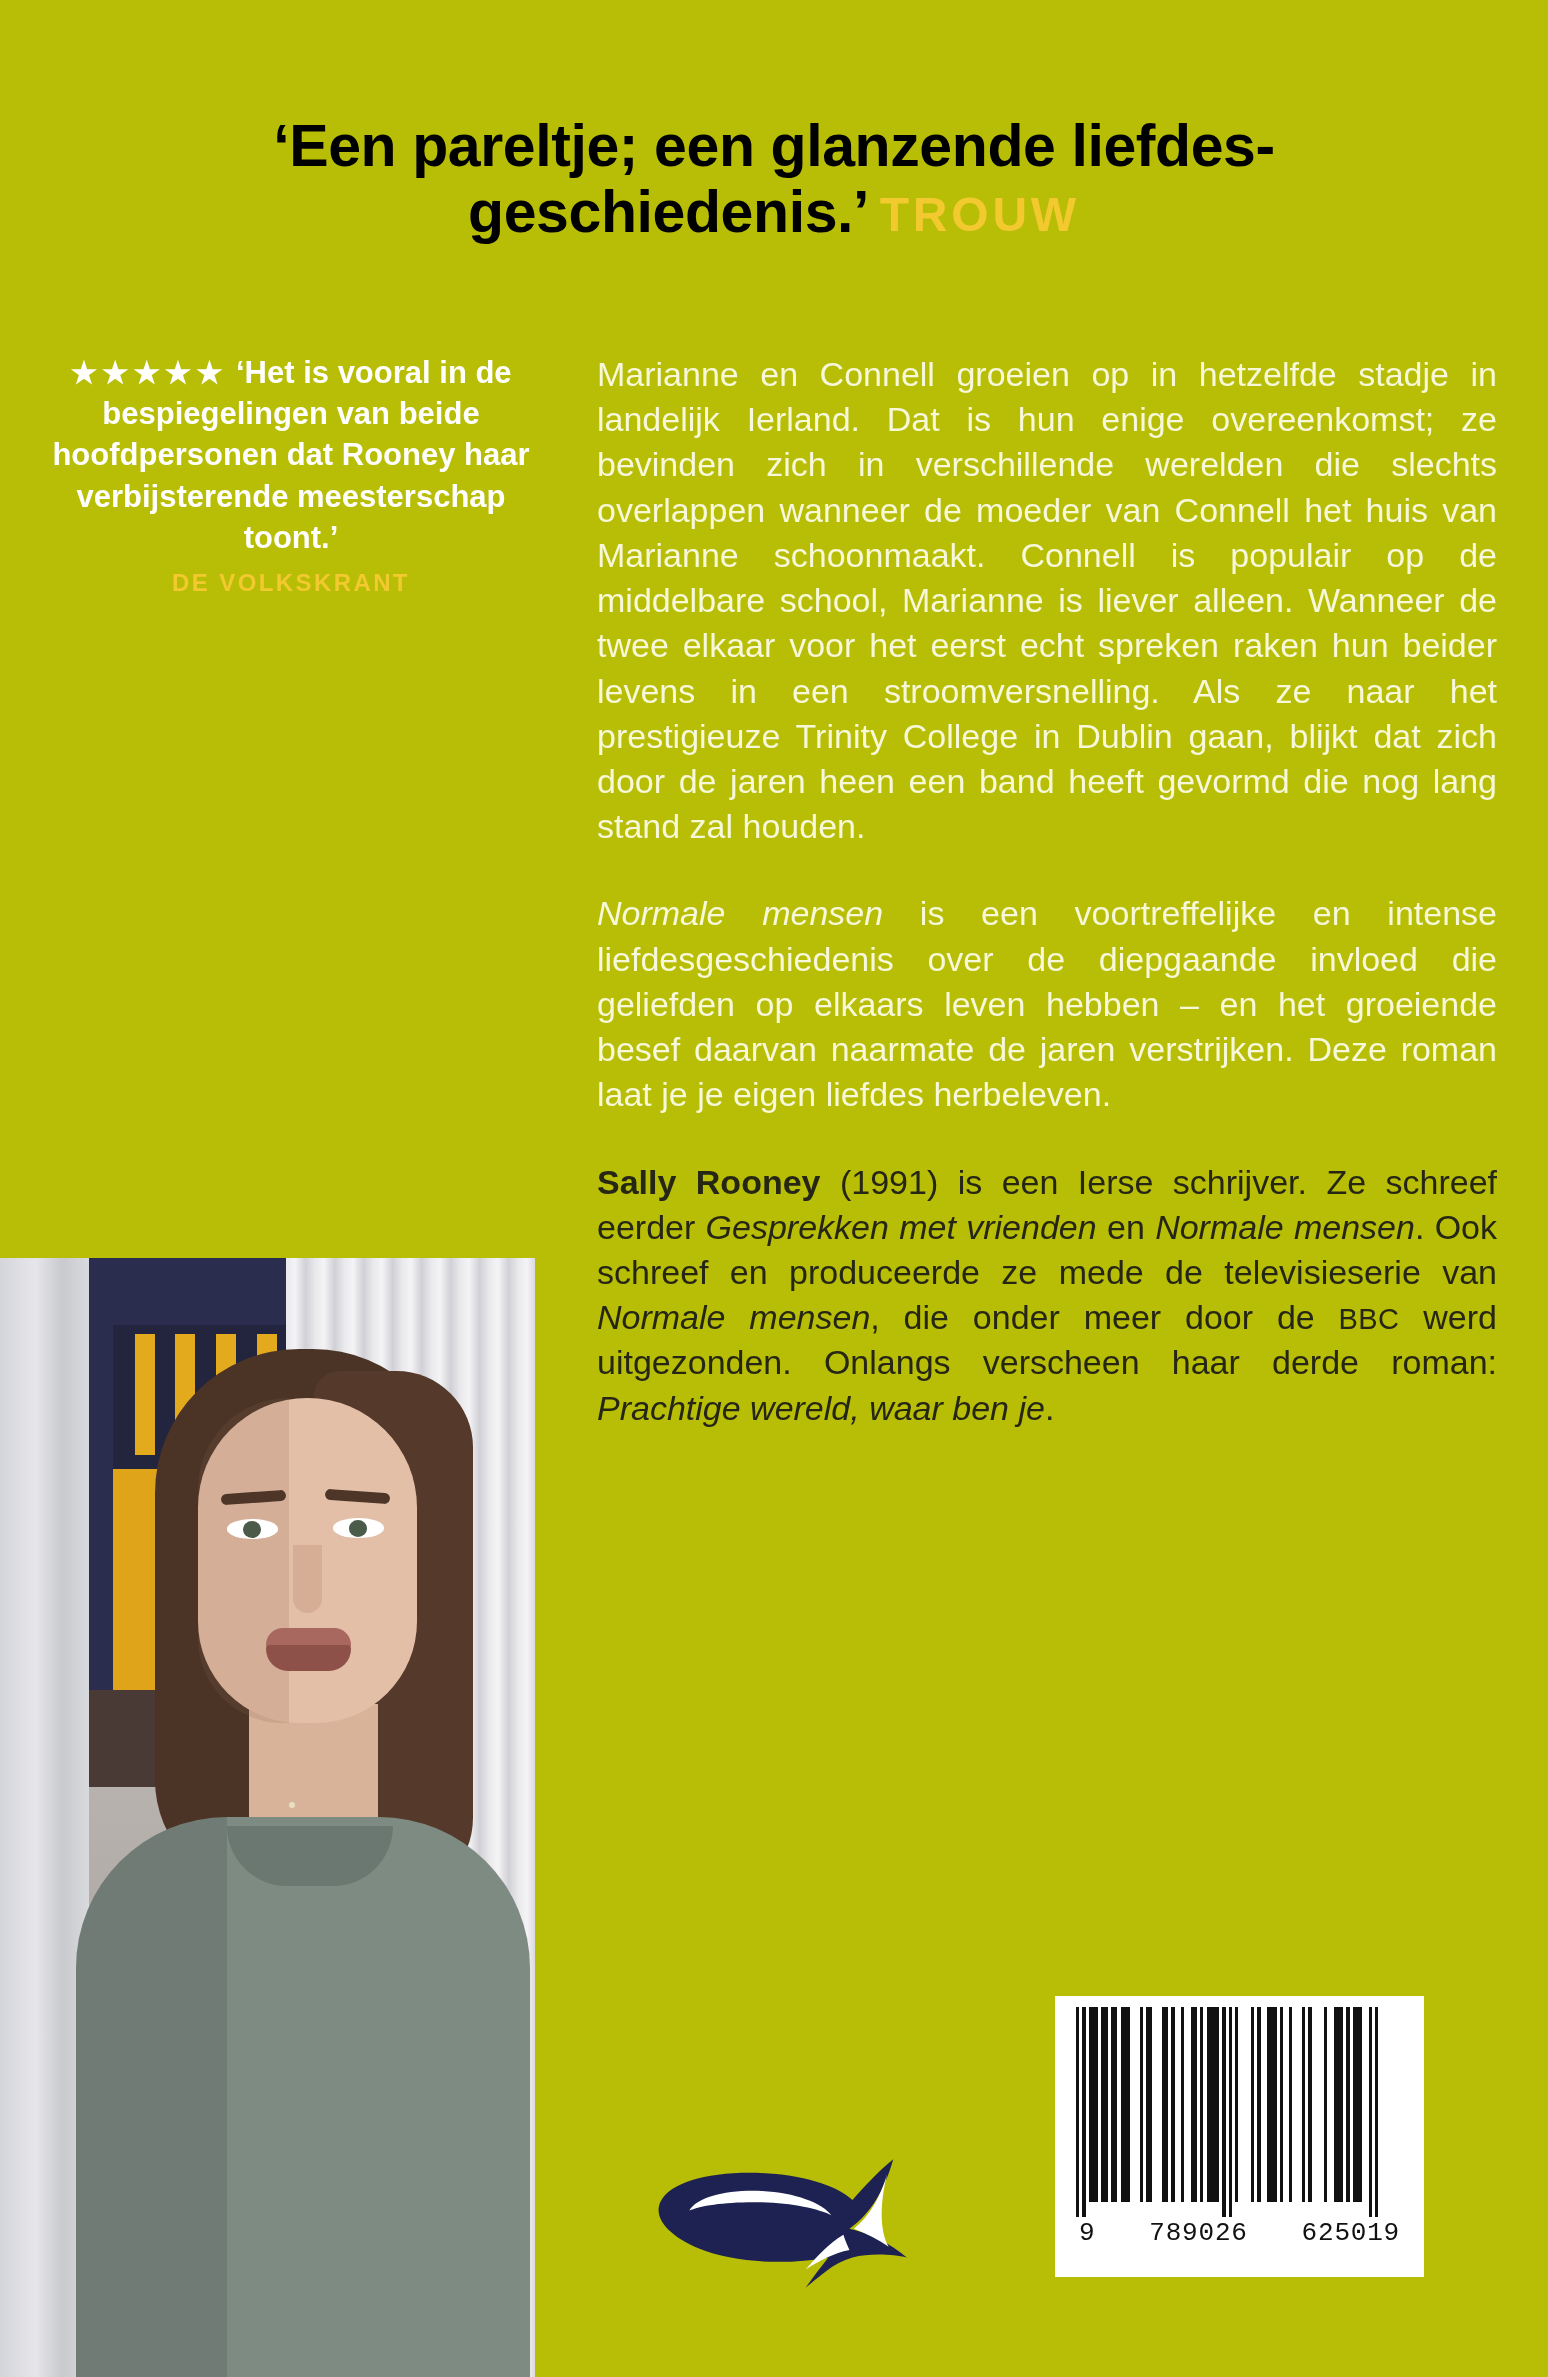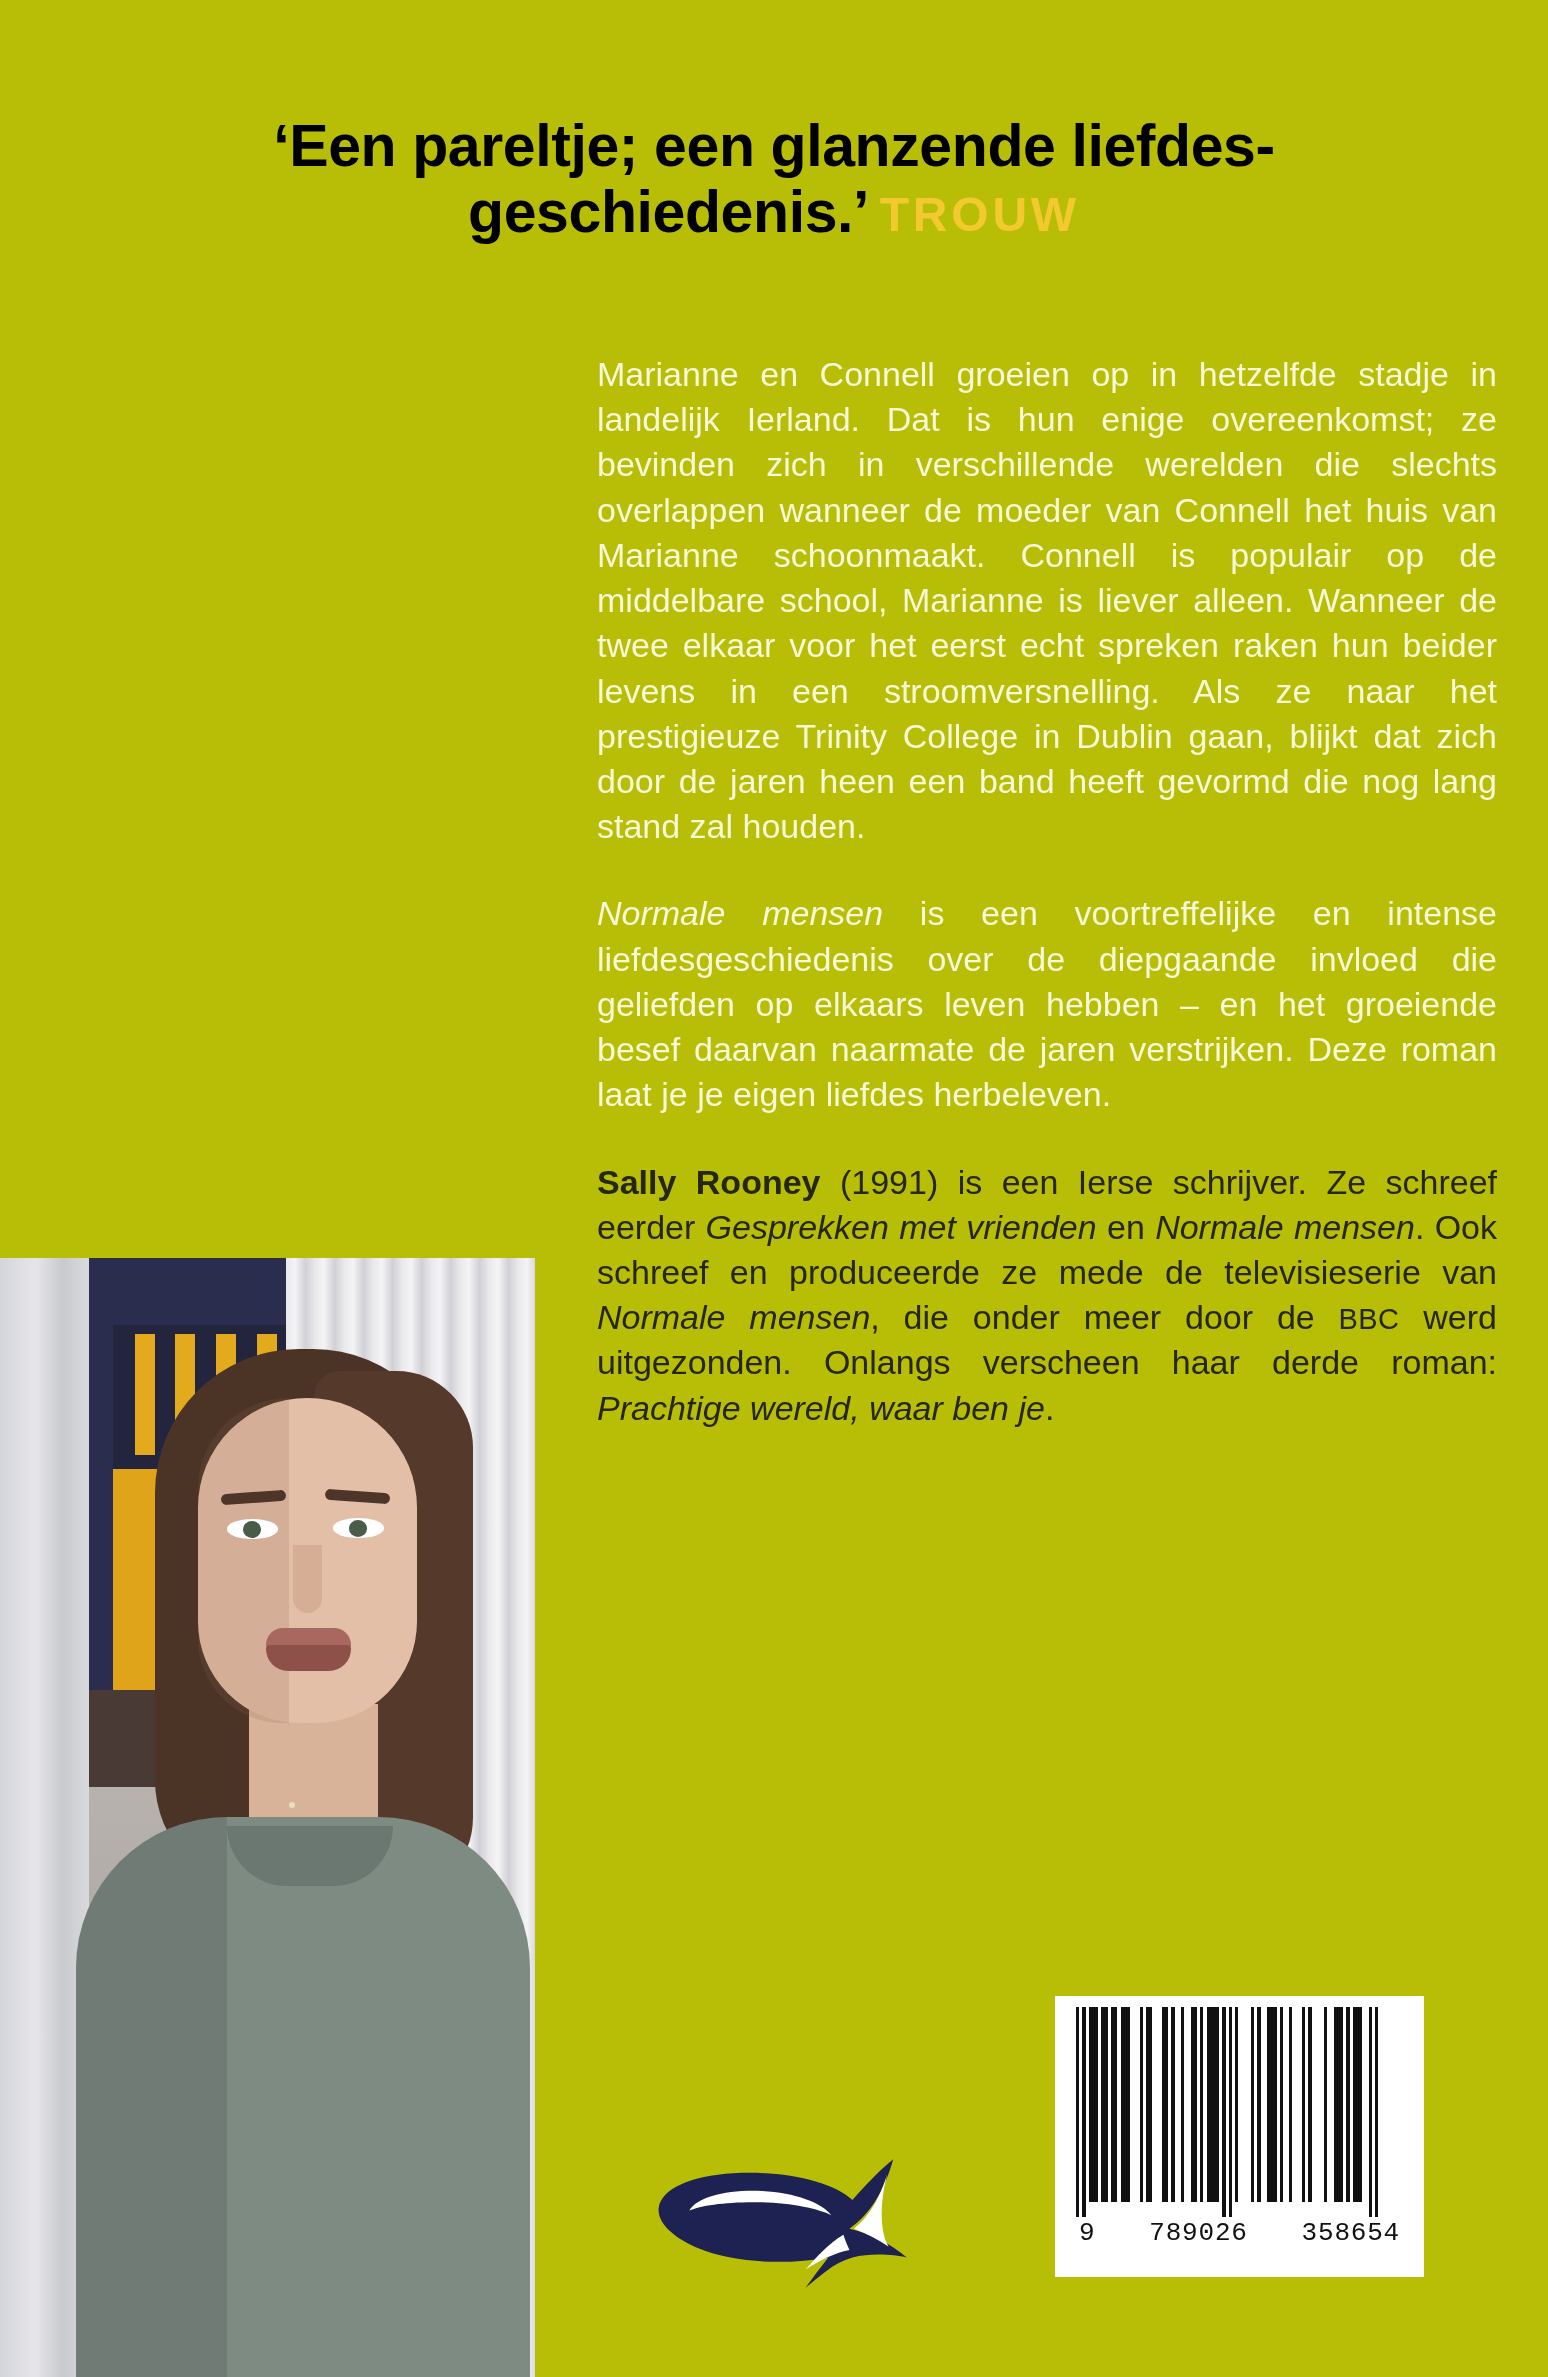--- a/index.html
+++ b/index.html
@@ -236,20 +236,27 @@
 <div class="cover">
 
   <div class="header">
     <span class="header-quote">‘Een pareltje; een glanzende liefdes-geschiedenis.’</span><span class="header-source">TROUW</span>
   </div>
 
   <div class="columns">
 
     <div class="left-col">
 
+      <div class="q-block">
+        <div class="press-quote">
+          <span class="stars">★★★★★</span>
+          <span>‘Het is vooral in de bespiegelingen van beide hoofdpersonen dat Rooney haar verbijsterende meesterschap toont.’</span>
+        </div>
+        <div class="press-source">DE VOLKSKRANT</div>
+      </div>
 
 
     </div>
 
     <div class="right-col">
       <p class="blurb">Marianne en Connell groeien op in hetzelfde stadje in landelijk Ierland. Dat is hun enige overeenkomst; ze bevinden zich in verschillende werelden die slechts overlappen wanneer de moeder van Connell het huis van Marianne schoonmaakt. Connell is populair op de middelbare school, Marianne is liever alleen. Wanneer de twee elkaar voor het eerst echt spreken raken hun beider levens in een stroomversnelling. Als ze naar het prestigieuze Trinity College in Dublin gaan, blijkt dat zich door de jaren heen een band heeft gevormd die nog lang stand zal houden.</p>
       <p class="blurb"><em>Normale mensen</em><span> is een voortreffelijke en intense liefdesgeschiedenis over de diepgaande invloed die geliefden op elkaars leven hebben – en het groeiende besef daarvan naarmate de jaren verstrijken. Deze roman laat je je eigen liefdes herbeleven.</span></p>
 
       <p class="bio"><span class="name">Sally Rooney</span> <span>(1991)</span><span> is een Ierse schrijver. Ze schreef eerder </span><em>Gesprekken met vrienden</em><span> en </span><em>Normale mensen</em><span>. Ook schreef en produceerde ze mede de televisieserie van </span><em>Normale mensen</em><span>, die onder meer door de </span><span class="sc">BBC</span><span> werd uitgezonden. Onlangs verscheen haar derde roman: </span><em>Prachtige wereld, waar ben je</em><span>.</span></p>
     </div>
@@ -356,18 +363,18 @@
         <div class="bar" style="width: 3.2px; margin-right: 0px; height: 195px; background: transparent;"></div>
         <div class="bar" style="width: 9.5px; margin-right: 0px; height: 195px; background: rgb(17, 17, 17);"></div>
         <div class="bar" style="width: 6.4px; margin-right: 0px; height: 195px; background: transparent;"></div>
         <div class="bar" style="width: 3.2px; margin-right: 0px; height: 210px; background: rgb(17, 17, 17);"></div>
         <div class="bar" style="width: 3.2px; margin-right: 0px; height: 210px; background: transparent;"></div>
         <div class="bar" style="width: 3.2px; margin-right: 0px; height: 210px; background: rgb(17, 17, 17);"></div>
       </div>
     <div class="barcode-digits">
       <span>9</span>
       <span>789026</span>
-      <span>358654</span>
+      <span>625019</span>
     </div>
   </div>
 
 </div>
 
 
 </body></html>

